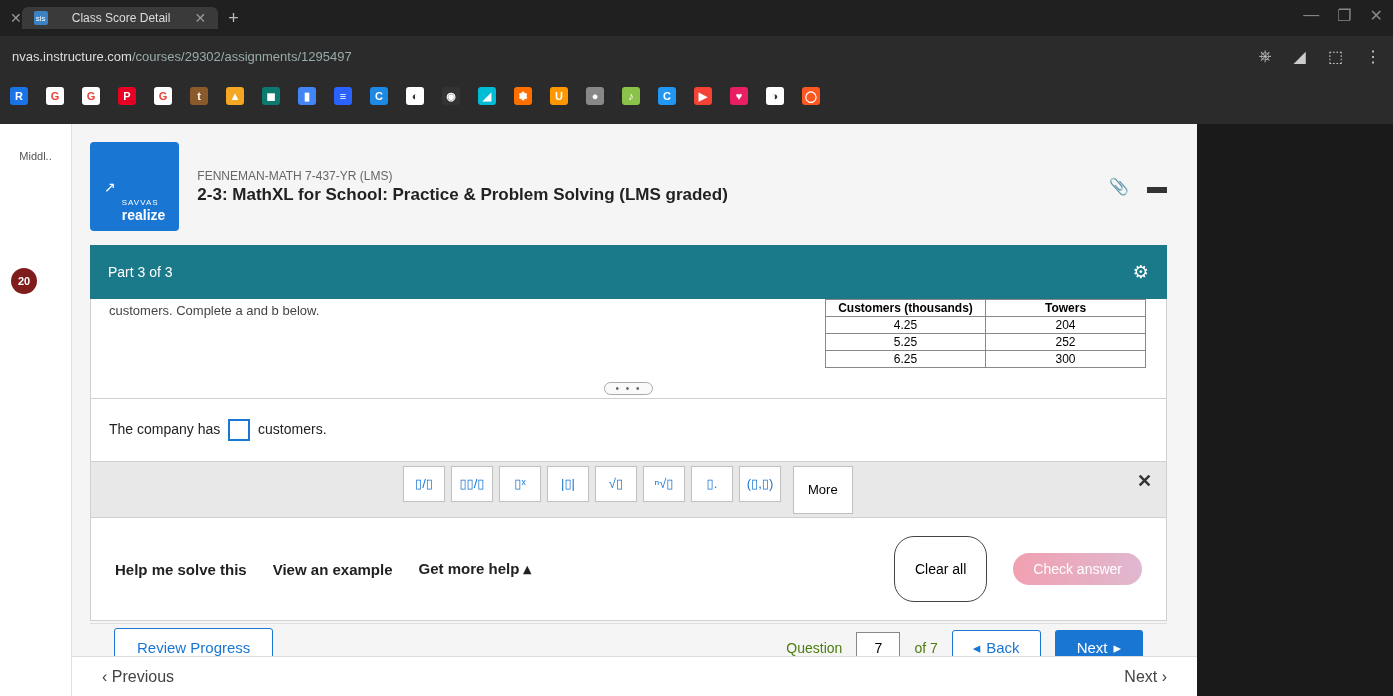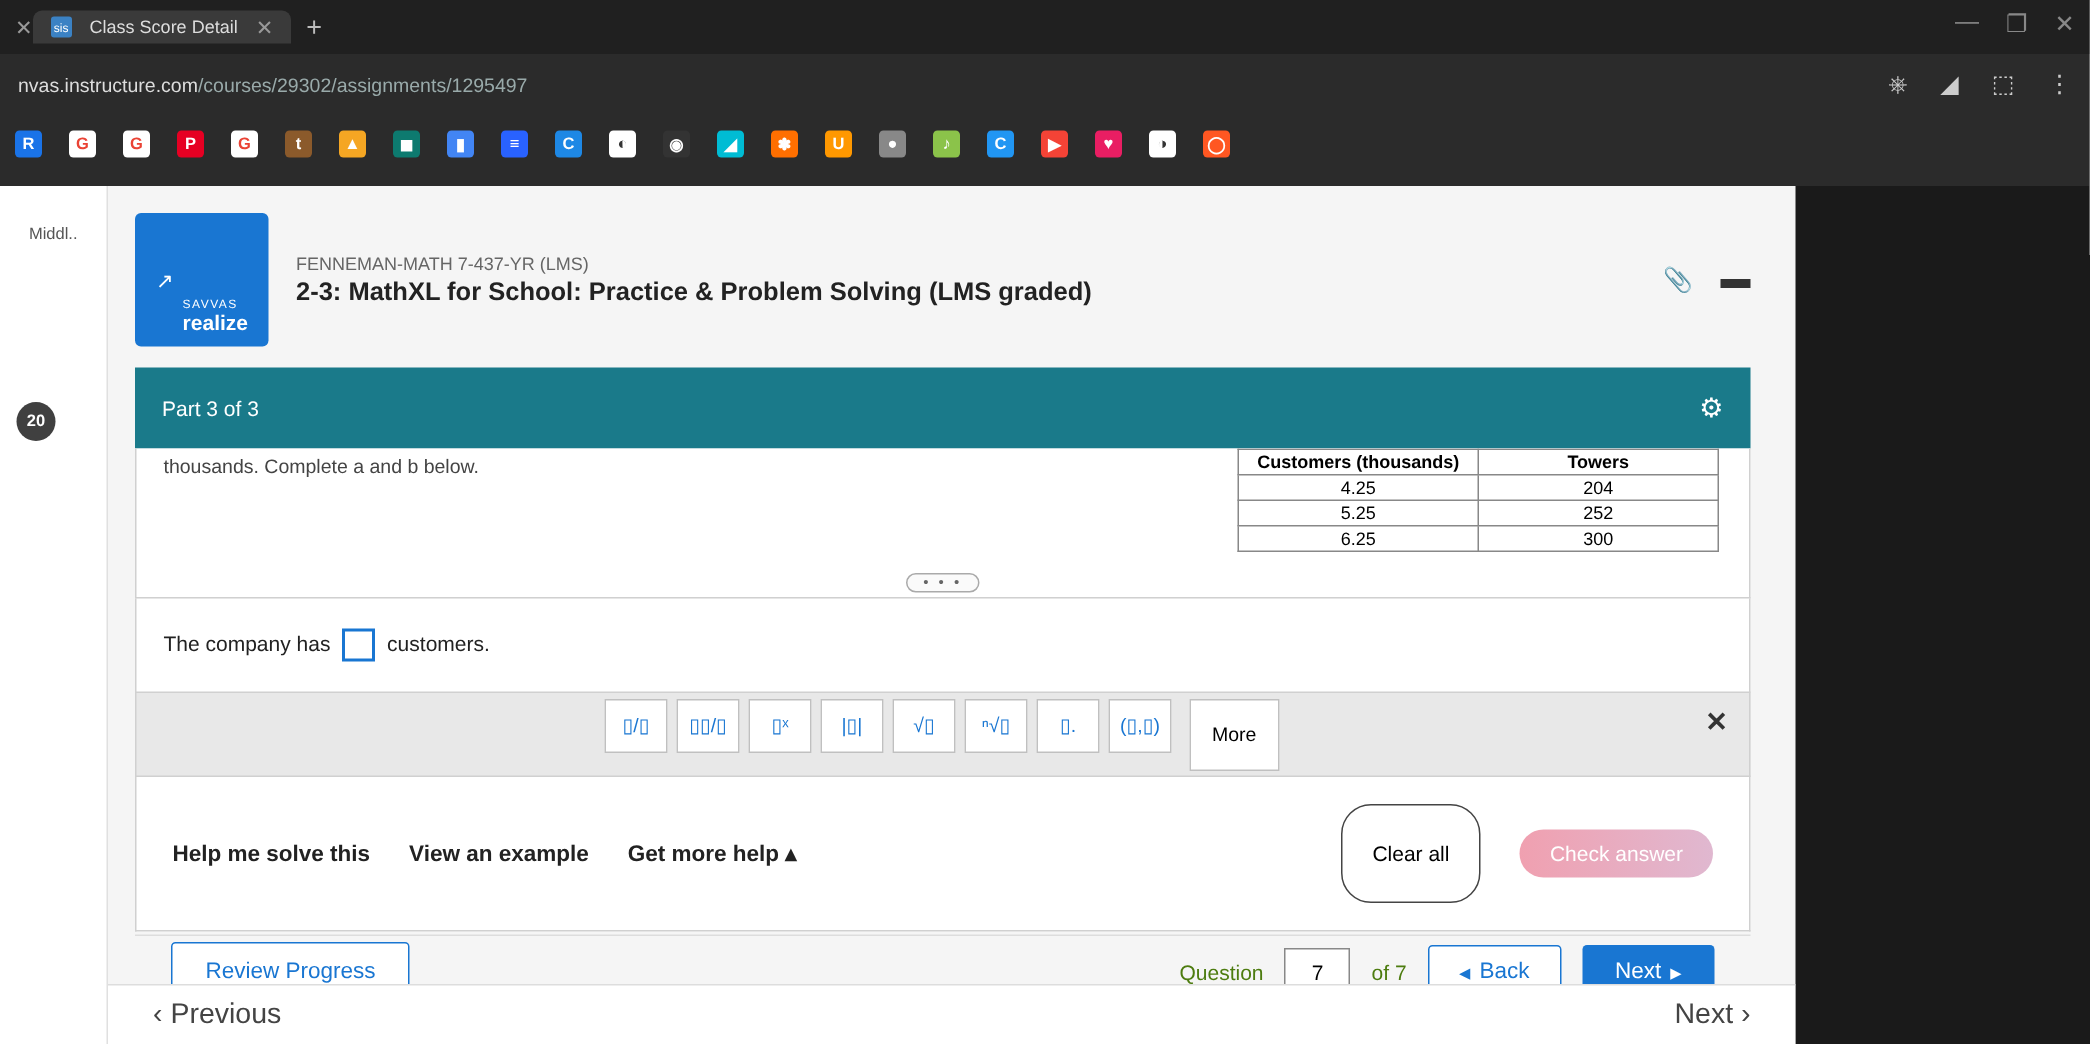--- a/index.html
+++ b/index.html
@@ -23,21 +23,21 @@
     padding-left: 10px;
     background: #202020;
   }
   .tab {
     height: 22px;
     display: flex;
     align-items: center;
     padding: 0 12px;
     color: #ddd;
     font-size: 12px;
-    gap: 12px;
+    gap: 24px;
   }
   .tab.active { background: #3a3a3a; border-radius: 6px 6px 0 0; }
   .tab-close { color: #999; cursor: pointer; font-size: 14px;}
   .new-tab { color:#bbb; font-size:18px; padding:0 10px; cursor:pointer;}
   .win-controls { position:absolute; right:10px; top:6px; display:flex; gap:18px; color:#888;}
   .addr-bar {
     height: 40px;
     display: flex;
     align-items: center;
     padding: 0 12px;
@@ -70,21 +70,21 @@
   }
   .left-col {
     position:absolute; left:0; top:0; bottom:0; width:72px;
     background:#fff;
     border-right:1px solid #e0e0e0;
     text-align:center;
     padding-top:26px;
     font-size:11px; color:#555;
   }
   .side-badge {
-    width:26px;height:26px;border-radius:50%;background:#404040;color:#fff;
+    width:26px;height:26px;border-radius:50%;background:#7f1d1d;color:#fff;
     display:flex;align-items:center;justify-content:center;font-size:11px;
     position:absolute; left:11px; top:144px; font-weight:bold;
   }
   .content {
     position:absolute; left:72px; right:0; top:0; bottom:0;
     padding: 18px 30px 0 18px;
   }
   .header-row { display:flex; align-items:center; gap:18px; margin-bottom:14px;}
   .realize-btn {
     background:#1976d2; color:#fff; padding:8px 14px; border-radius:4px;
@@ -177,21 +177,21 @@
     display:flex; align-items:center; gap:6px;
   }
   .next-btn{
     border:none; background:#1976d2; color:#fff;
     padding:9px 22px; font-size:15px; border-radius:3px; cursor:pointer;
     display:flex; align-items:flex-start; gap:6px;
   }
   .canvas-nav{
     position:absolute; bottom:0; left:0; right:0; height:40px;
     background:#fff; border-top:1px solid #ddd;
-    display:flex; align-items:center; padding:0 30px; font-size:19px; color:#444;
+    display:flex; align-items:center; padding:0 30px; font-size:16px; color:#444;
   }
   .canvas-nav .spacer{flex:1;}
   .canvas-nav a{cursor:pointer;}
   .tab-favicon{width:14px;height:14px;background:#3b82c4;border-radius:2px;display:inline-flex;align-items:center;justify-content:center;font-size:8px;color:#fff;}
 </style>
 </head>
 <body>
 
 <div class="browser-chrome">
   <div class="tab-bar">
@@ -272,21 +272,21 @@
         <span style="font-size:20px">▬</span>
       </div>
     </div>
 
     <div class="part-bar">
       <span>Part 3 of 3</span>
       <span class="gear">⚙</span>
     </div>
 
     <div class="problem-body">
-      <div class="prob-text">thousands. Complete a and b below.</div>
+      <div class="prob-text">customers. Complete a and b below.</div>
       <table class="data-table">
         <tbody>
             <tr>
           <th>Customers (thousands)</th>
           <th>Towers</th>
         </tr>
         <tr>
               <td>4.25</td>
               <td>204</td>
             </tr>

